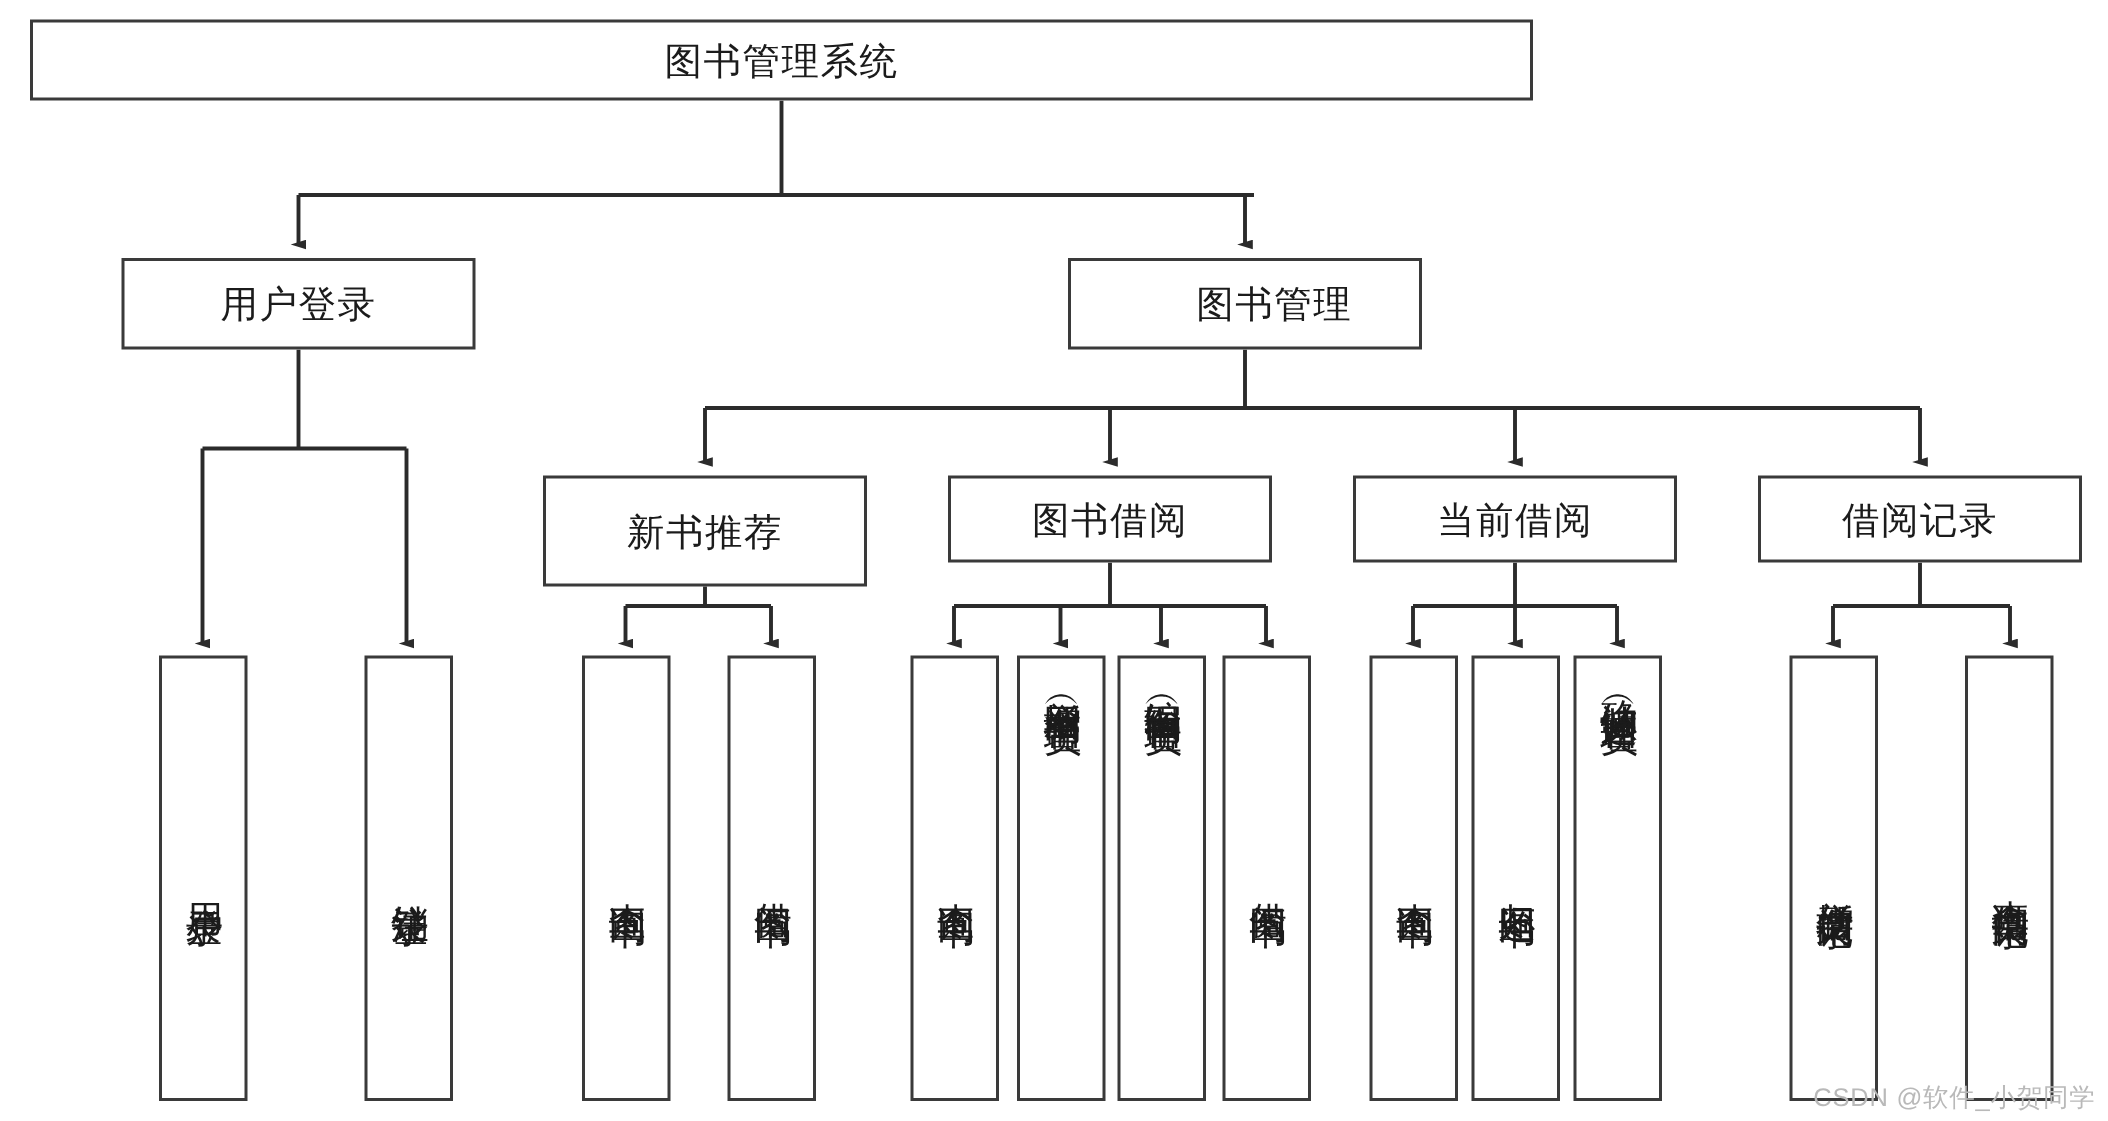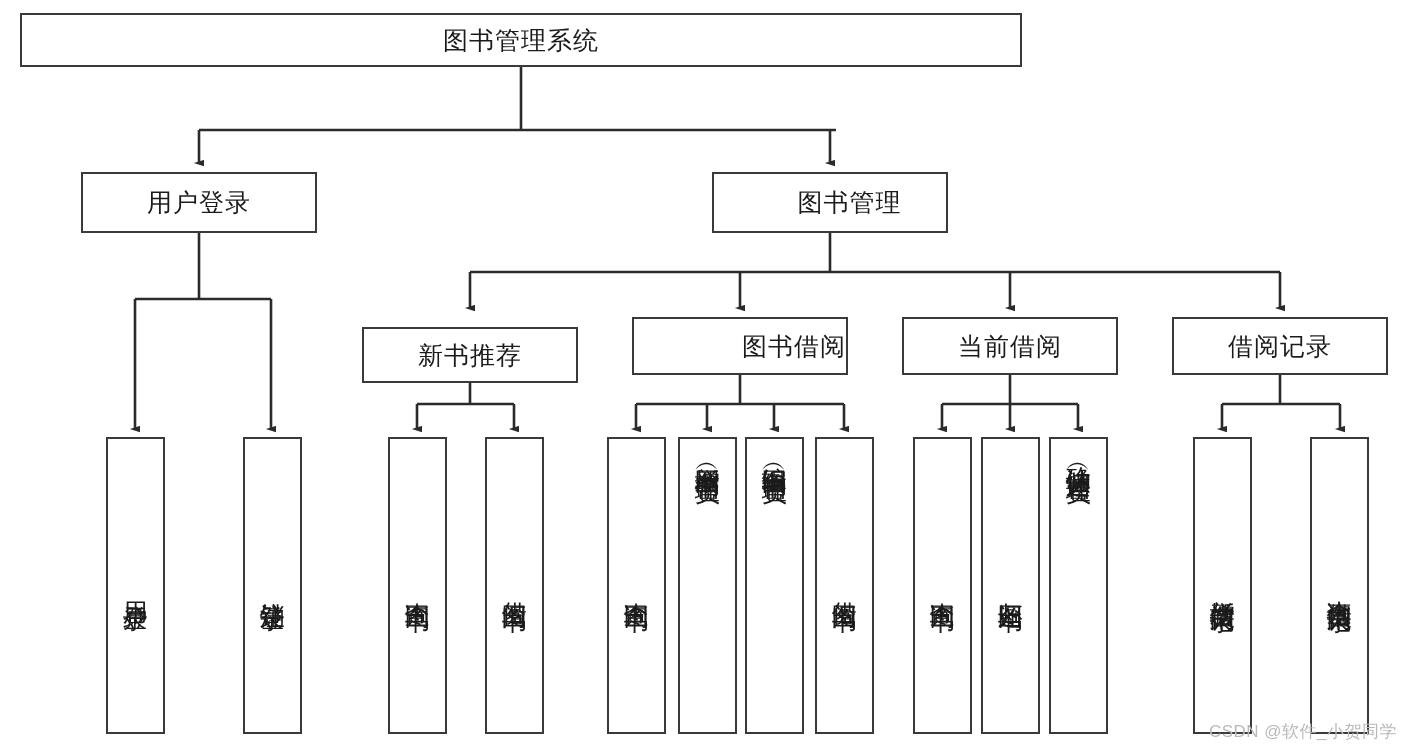--- a/index.html
+++ b/index.html
@@ -132,24 +132,24 @@
     <span>图书管理系统</span>
   </div>
 
   <div class="node h" style="left:81px; top:172px; width:236px; height:61px;">
     <span>用户登录</span>
   </div>
   <div class="node h" style="left:712px; top:172px; width:236px; height:61px;padding-left:39px;">
     <span>图书管理</span>
   </div>
 
-  <div class="node h" style="left:362px; top:327px; width:216px; height:56px;">
+  <div class="node h" style="left:362px; top:317px; width:216px; height:74px;">
     <span>新书推荐</span>
   </div>
-  <div class="node h" style="left:632px; top:317px; width:216px; height:58px;justify-content:flex-end;">
+  <div class="node h" style="left:632px; top:317px; width:216px; height:58px;">
     <span>图书借阅</span>
   </div>
   <div class="node h" style="left:1172px; top:317px; width:216px; height:58px;">
     <span>借阅记录</span>
   </div>
   <div class="node h" style="left:902px; top:317px; width:216px; height:58px;">
     <span>当前借阅</span>
   </div>
 
   <div class="node v centered" style="left:106px; top:437px; width:59px; height:297px;">

